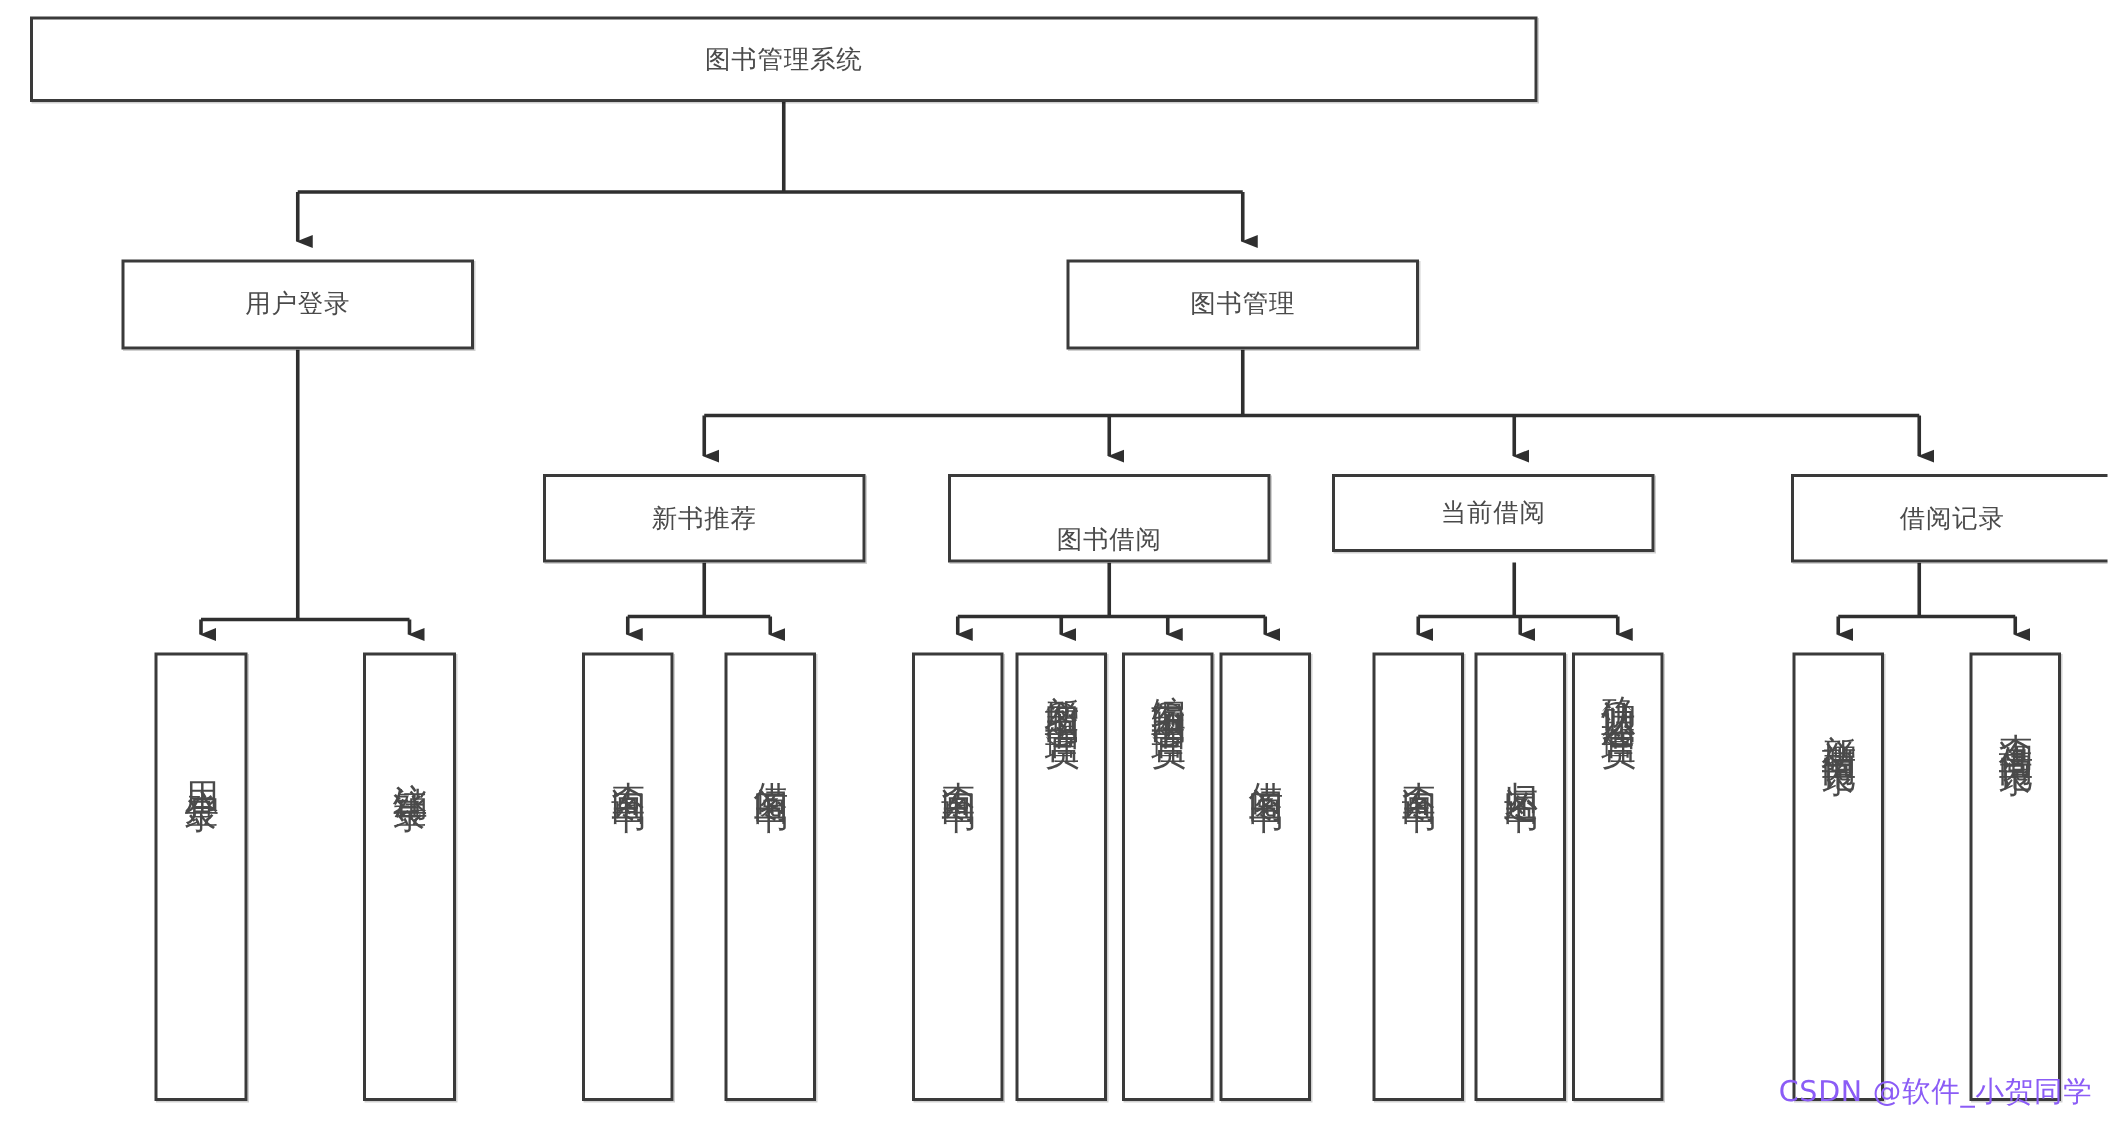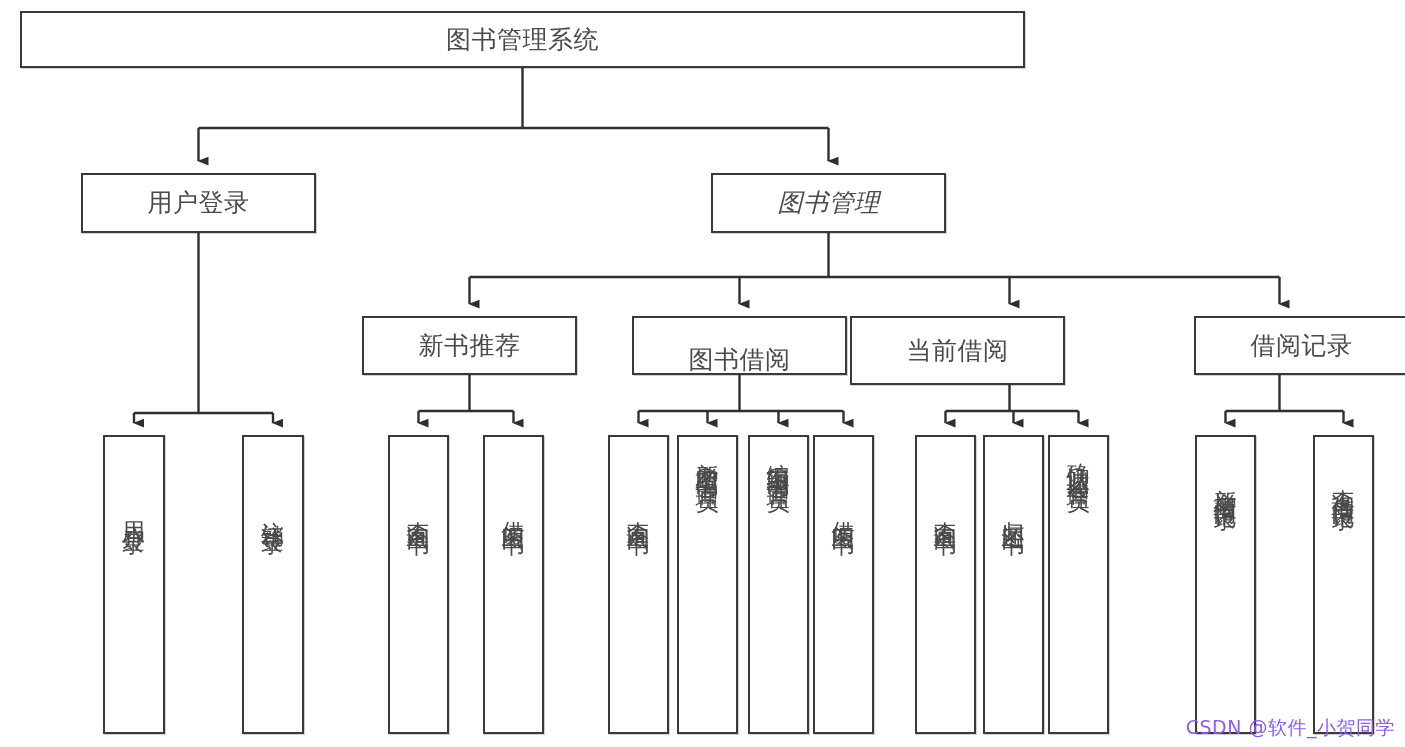--- a/index.html
+++ b/index.html
@@ -38,21 +38,21 @@
     color: #404040;
     box-shadow: 1px 1px 0 rgba(0,0,0,0.18);
   }
   .node .label {
     display: block;
     text-align: center;
     letter-spacing: 0.5px;
     color: #4a4a4a;
   }
   .node.horizontal .label {
-    font-size: 25px;
+    font-size: 17px;
     line-height: 26px;
     writing-mode: horizontal-tb;
   }
   .node.vertical {
     align-items: flex-start;
     padding-top: 6px;
   }
   .node.vertical .label {
     writing-mode: vertical-rl;
     text-orientation: upright;
@@ -128,31 +128,31 @@
       </g>
   </svg>
 
   <div class="node horizontal" style="left:20px; top:11px; width:1005px; height:57px;">
     <span class="label">图书管理系统</span>
   </div>
 
   <div class="node horizontal" style="left:81px; top:173px; width:235px; height:60px;">
     <span class="label">用户登录</span>
   </div>
-  <div class="node horizontal" style="left:711px; top:173px; width:235px; height:60px;font-style:italic;">
+  <div class="node horizontal" style="left:711px; top:173px; width:235px; height:60px;">
     <span class="label">图书管理</span>
   </div>
 
   <div class="node horizontal" style="left:362px; top:316px; width:215px; height:59px;">
     <span class="label">新书推荐</span>
   </div>
   <div class="node horizontal" style="left:632px; top:316px; width:215px; height:59px;align-items:flex-end;">
     <span class="label">图书借阅</span>
   </div>
-  <div class="node horizontal" style="left:850px; top:316px; width:215px; height:69px;justify-content:center;">
+  <div class="node horizontal" style="left:888px; top:316px; width:215px; height:52px;justify-content:center;">
     <span class="label">当前借阅</span>
   </div>
   <div class="node horizontal" style="left:1172px; top:316px; width:215px; height:59px;margin-left:22px;">
     <span class="label">借阅记录</span>
   </div>
 
   <div class="node vertical mid" style="left:103px; top:435px; width:62px; height:299px;">
     <span class="label">用户登录</span>
   </div>
   <div class="node vertical mid" style="left:242px; top:435px; width:62px; height:299px;">

